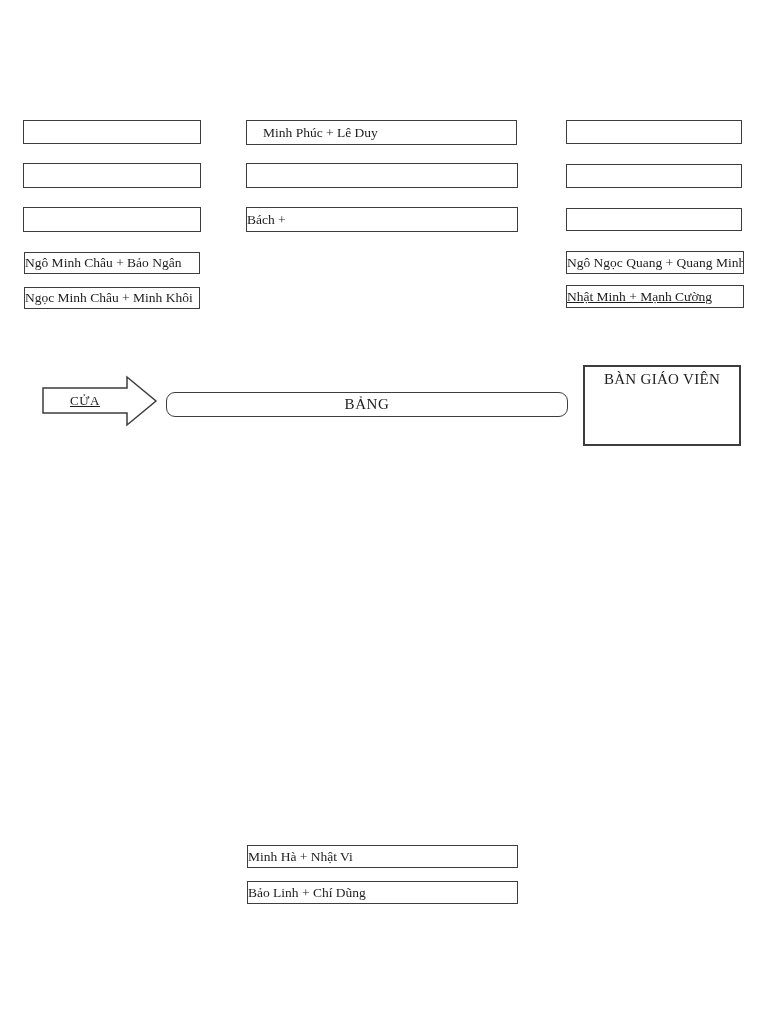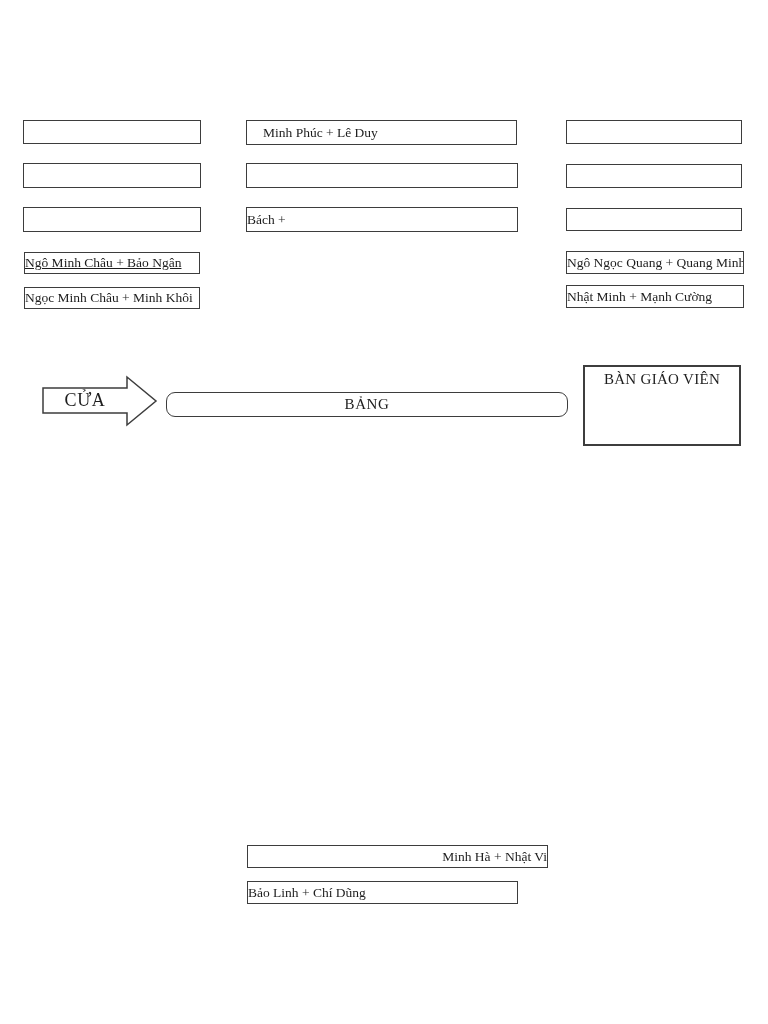--- a/index.html
+++ b/index.html
@@ -22,23 +22,24 @@
     font-size: 13.5px;
     white-space: nowrap;
     overflow: hidden;
   }
   .seat.pad16 { padding-left: 16px; }
   .room-label {
     position: absolute;
     display: flex;
     align-items: center;
     justify-content: center;
-    font-size: 18px;
+    font-size: 13px;
     letter-spacing: 0.6px;
     white-space: nowrap;
+    text-decoration: underline;
   }
   .board {
     position: absolute;
     box-sizing: border-box;
     border: 1.5px solid #3d3d3d;
     background: #ffffff;
     display: flex;
     align-items: center;
     justify-content: center;
     font-size: 15px;
@@ -64,21 +65,21 @@
 
 <div class="seat" style="left:23px; top:120px; width:178px; height:24px;">
   <span></span>
 </div>
 <div class="seat" style="left:23px; top:163px; width:178px; height:25px;">
   <span></span>
 </div>
 <div class="seat" style="left:23px; top:207px; width:178px; height:25px;">
   <span></span>
 </div>
-<div class="seat" style="left:24px; top:252px; width:176px; height:22px;text-decoration:underline;">
+<div class="seat" style="left:24px; top:252px; width:176px; height:22px;">
   <span>Ngô Minh Châu + Bảo Ngân</span>
 </div>
 <div class="seat" style="left:24px; top:287px; width:176px; height:22px;">
   <span>Ngọc Minh Châu + Minh Khôi</span>
 </div>
 
 <div class="seat pad16" style="left:246px; top:120px; width:271px; height:25px;">
   <span>Minh Phúc + Lê Duy</span>
 </div>
 <div class="seat" style="left:246px; top:163px; width:272px; height:25px;">
@@ -93,35 +94,35 @@
 </div>
 <div class="seat" style="left:566px; top:164px; width:176px; height:24px;">
   <span></span>
 </div>
 <div class="seat" style="left:566px; top:208px; width:176px; height:23px;">
   <span></span>
 </div>
 <div class="seat" style="left:566px; top:251px; width:178px; height:23px;">
   <span>Ngô Ngọc Quang + Quang Minh</span>
 </div>
-<div class="seat" style="left:566px; top:285px; width:178px; height:23px;">
+<div class="seat" style="left:566px; top:285px; width:178px; height:23px;text-decoration:underline;">
   <span>Nhật Minh + Mạnh Cường</span>
 </div>
 
 <svg class="door-arrow-svg" width="116" height="52" viewBox="0 0 116 52">
   <polygon points="1,13 85,13 85,2 114,26 85,50 85,38 1,38" fill="#ffffff" stroke="#3d3d3d" stroke-width="1.5" stroke-linejoin="miter"></polygon>
 </svg>
 <div class="room-label door-label">CỬA</div>
 
 <div class="board" style="left:166px; top:392px; width:402px; height:25px;border-radius:9px;">
   <span>BẢNG</span>
 </div>
 
 <div class="teacher-desk" style="left:583px; top:365px; width:158px; height:81px;">
   <span>BÀN GIÁO VIÊN</span>
 </div>
 
-<div class="seat" style="left:247px; top:845px; width:301px; height:23px;justify-content:flex-end;">
+<div class="seat" style="left:247px; top:845px; width:271px; height:23px;">
   <span>Minh Hà + Nhật Vi</span>
 </div>
 <div class="seat" style="left:247px; top:881px; width:271px; height:23px;">
   <span>Bảo Linh + Chí Dũng</span>
 </div>
 
 </body></html>

